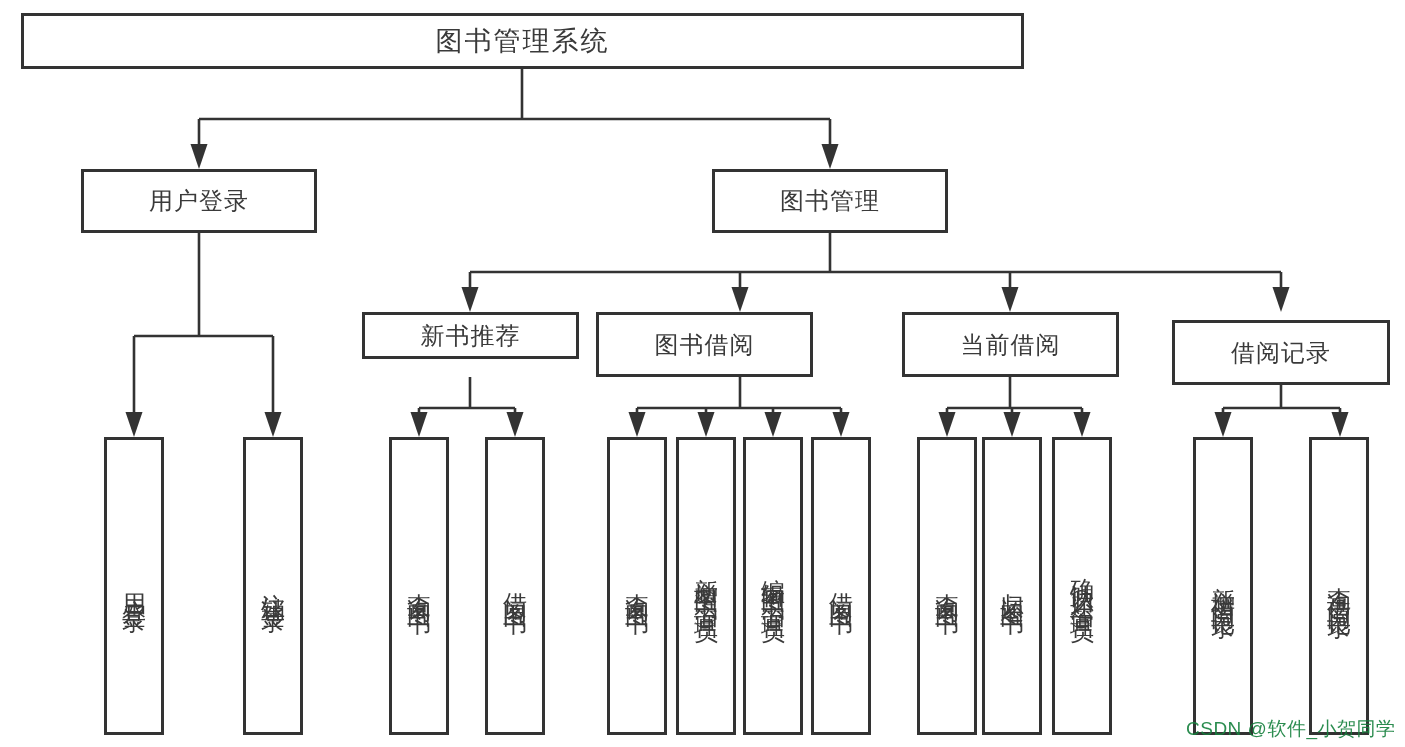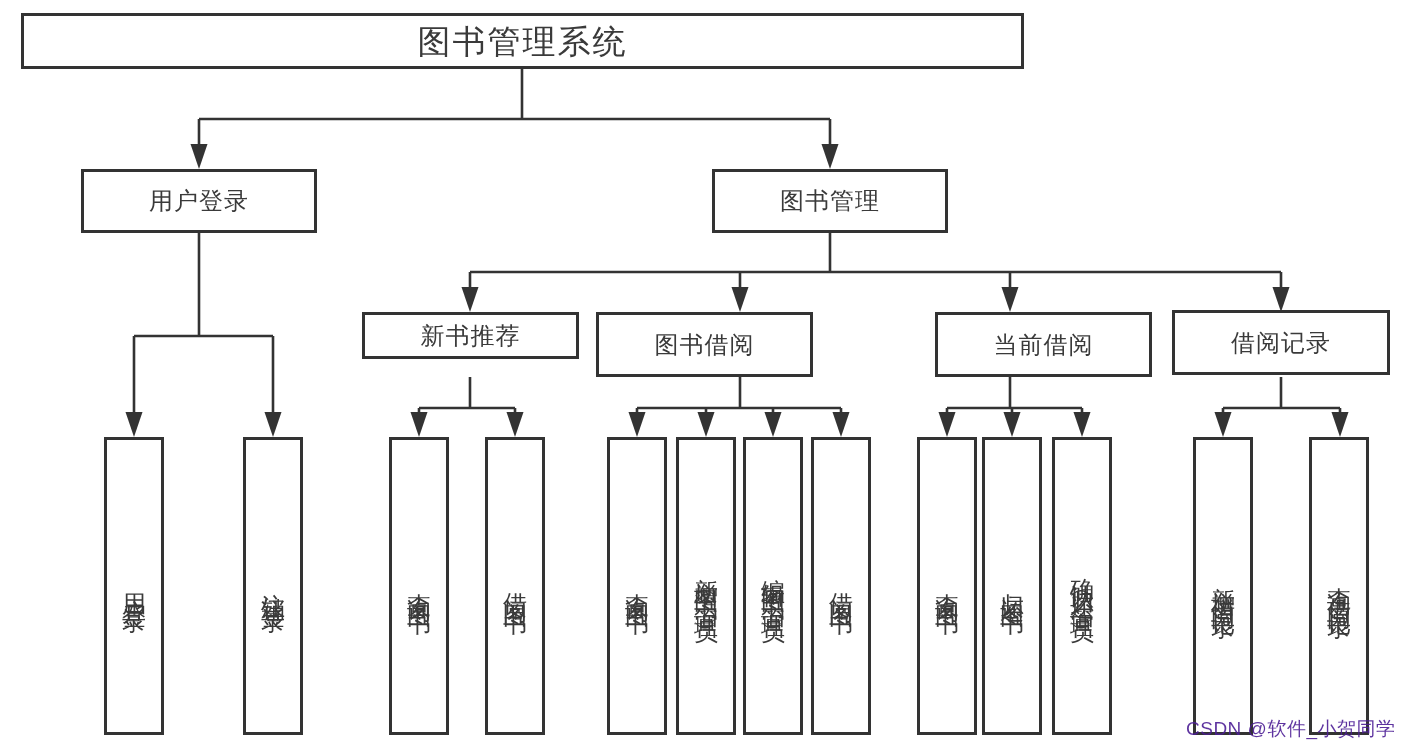--- a/index.html
+++ b/index.html
@@ -34,35 +34,35 @@
     align-items: center;
     justify-content: center;
   }
   .hlabel {
     font-size: 24px;
     letter-spacing: 1px;
     color: #3a3a3a;
     line-height: 1;
     white-space: nowrap;
   }
-  .root .hlabel { font-size: 33px; letter-spacing: 2px; }
+  .root .hlabel { font-size: 27px; letter-spacing: 2px; }
   .leaf .vlabel {
     writing-mode: vertical-rl;
     text-orientation: mixed;
     font-size: 24px;
     letter-spacing: 6px;
     line-height: 1;
     color: #3a3a3a;
   }
   .watermark {
     position: absolute;
     left: 1186px;
     top: 716px;
     font-size: 19px;
-    color: #4c1d95;
+    color: #15803d;
     opacity: 0.9;
     white-space: nowrap;
     z-index: 20;
     letter-spacing: 0.5px;
   }
 </style>
 </head>
 <body>
 
 <div class="stage">
@@ -127,24 +127,24 @@
   <div class="node" style="left:712px; top:169px; width:236px; height:64px;">
     <span class="hlabel">图书管理</span>
   </div>
 
   <div class="node" style="left:362px; top:312px; width:217px; height:47px;">
     <span class="hlabel">新书推荐</span>
   </div>
   <div class="node" style="left:596px; top:312px; width:217px; height:65px;">
     <span class="hlabel">图书借阅</span>
   </div>
-  <div class="node" style="left:902px; top:312px; width:217px; height:65px;margin-left:33px;">
+  <div class="node" style="left:902px; top:312px; width:217px; height:65px;">
     <span class="hlabel">当前借阅</span>
   </div>
-  <div class="node" style="left:1172px; top:310px; width:218px; height:65px;">
+  <div class="node" style="left:1172px; top:320px; width:218px; height:65px;">
     <span class="hlabel">借阅记录</span>
   </div>
 
   <div class="node leaf" style="left:104px; top:437px; width:60px; height:298px;">
     <span class="vlabel">用户登录</span>
   </div>
   <div class="node leaf" style="left:243px; top:437px; width:60px; height:298px;">
     <span class="vlabel">注销登录</span>
   </div>
 

